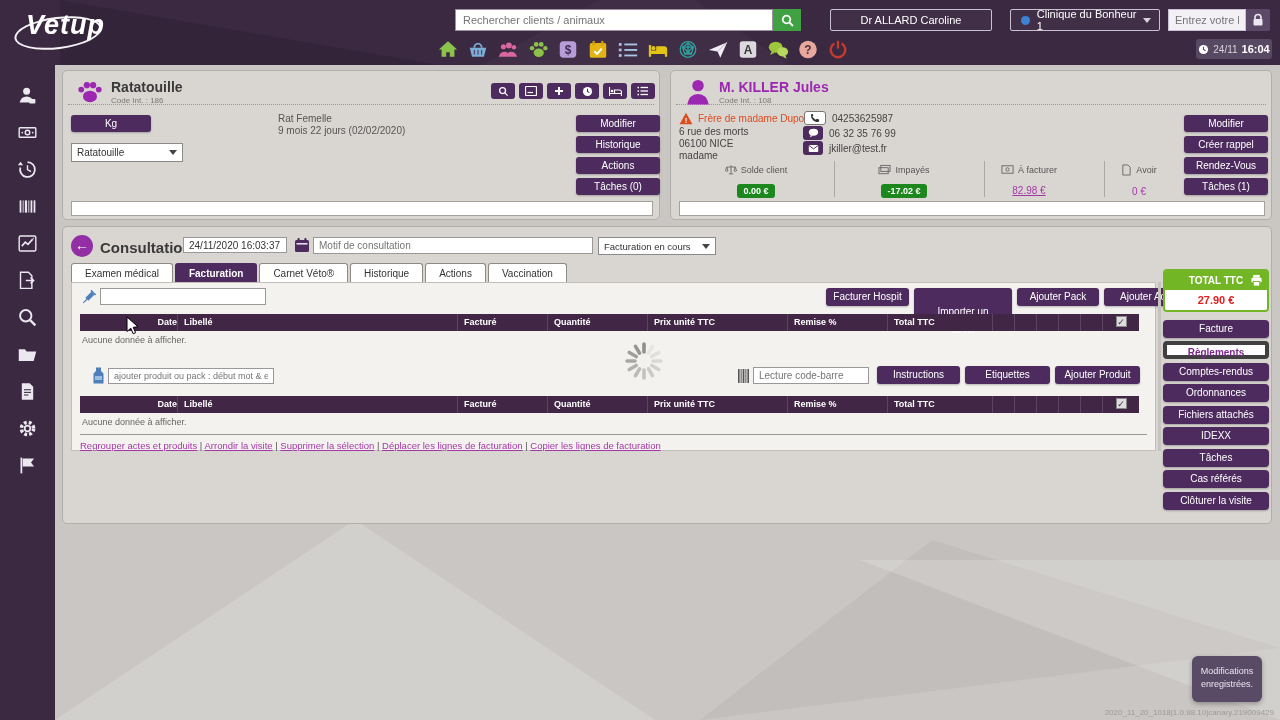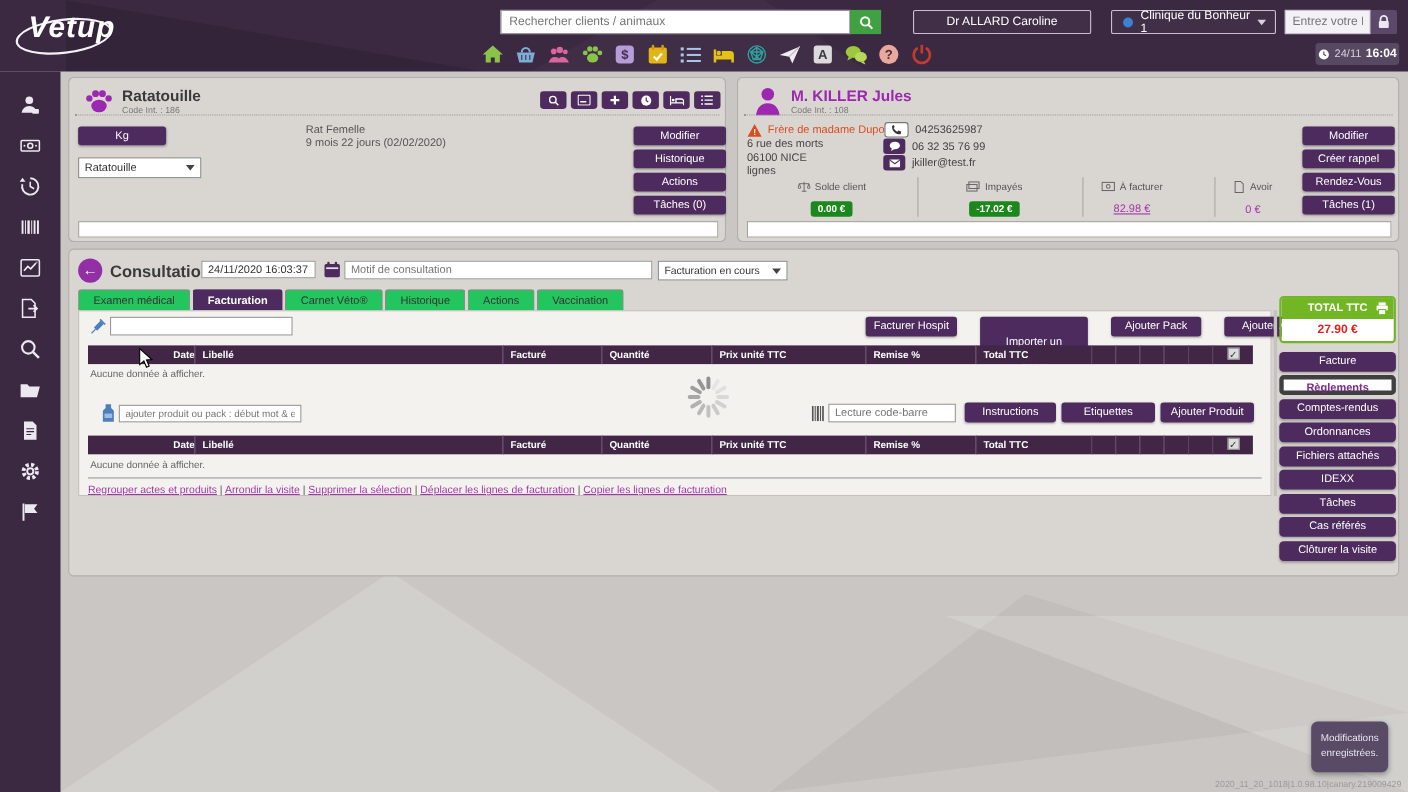--- a/index.html
+++ b/index.html
@@ -55,21 +55,21 @@
   .badge-green { display:inline-block; background:#1c871c; color:#fff; font-size:9px; font-weight:bold; padding:2px 6px; border-radius:3px; }
   .stat-link { color:#a437a8; font-size:10px; text-decoration:underline; cursor:pointer; }
   .stat-plain { color:#a437a8; font-size:10px; }
   .vsep { position:absolute; width:1px; background:#aaa7a3; }
 
   
   .back-circle { position:absolute; left:8px; top:8px; width:22px; height:22px; border-radius:50%; background:#932fa5; color:#fff; font-size:14px; font-weight:bold; text-align:center; line-height:21px; cursor:pointer; }
   .consult-title { position:absolute; left:37px; top:12px; font-size:15px; font-weight:bold; color:#3a3a3a; }
   .cin { border:1px solid #999; background:#fff; font-size:10px; color:#333; padding:0 5px; outline:none; }
   .tabs { position:absolute; left:8px; top:36px; display:flex; gap:2px; }
-  .tab { height:20px; line-height:20px; padding:0 13px; font-size:10px; color:#333; background:#22c55e; border:1px solid #8d8a86; border-bottom:none; border-radius:3px 3px 0 0; cursor:pointer; }
+  .tab { height:20px; line-height:20px; padding:0 13px; font-size:10px; color:#333; background:#ffffff; border:1px solid #8d8a86; border-bottom:none; border-radius:3px 3px 0 0; cursor:pointer; }
   .tab.active { background:#4e2b5e; color:#fff; font-weight:bold; border-color:#4e2b5e; }
   .tabcontent { position:absolute; left:8px; top:55px; width:1085px; height:169px; background:#f4f2ef; border:1px solid #c2bfbb; }
   .act-btn { height:18px; line-height:18px; padding:0 10px; }
   .thead { position:absolute; display:flex; height:17px; }
   .th { background:#412646; color:#fff; font-size:9px; font-weight:bold; line-height:17px; padding-left:6px; border-left:1px solid #5d4363; }
   .th:first-child { border-left:none;text-align:right; }
   .empty-row { position:absolute; font-size:9px; color:#666; }
   .links-row { position:absolute; left:8px; right:8px; border-top:1px solid #999; padding-top:5px; font-size:9.5px; }
   .links-row a { color:#a437a8; text-decoration:underline; cursor:pointer; }
   .links-row .sep { color:#555; }
@@ -367,21 +367,21 @@
   <div class="abs" style="left:8px;top:41px;display:flex;gap:5px;align-items:center">
     <svg width="14" height="13" viewBox="0 0 16 15">
         <path d="M8 .8 L15.4 14.2 H.6 Z" fill="#dd4b1f"></path>
         <text x="8" y="12.5" font-size="9" font-weight="bold" fill="#fff" text-anchor="middle">!</text>
       </svg>
     <span style="font-size:10px;color:#dd4b1f">Frère de madame Dupont</span>
   </div>
   <div class="abs" style="left:8px;top:55px;font-size:10px;color:#444;line-height:12px">
     <div>6 rue des morts</div>
     <div>06100 NICE</div>
-    <div>lignes</div>
+    <div>madame</div>
   </div>
   <div class="abs" style="left:133px;top:40px;display:flex;align-items:center;gap:6px">
     <div class="contact-ico" style="background:#fff;border:1px solid #777">
         <svg width="10" height="10" viewBox="0 0 16 16">
           <path d="M3.5 1.5 C2.4 1.5 1.5 2.4 1.5 3.5 c0 6 5 11 11 11 1.1 0 2-0.9 2-2 v-2.2 l-3.8-1.2 -1.5 1.6 c-2.2-1.1-4.3-3.2-5.4-5.4 L5.4 3.8 4.2 1.5 Z" fill="#333"></path>
         </svg>
       </div>
     <span style="font-size:10px;color:#444">04253625987</span>
   </div>
   <div class="abs" style="left:132px;top:55px;display:flex;align-items:center;gap:6px">
@@ -486,21 +486,21 @@
 
   <div class="tabcontent">
     <svg class="abs" style="left:8px;top:6px" width="17" height="17" viewBox="0 0 18 18">
         <g transform="rotate(45 9 9)" fill="#4d7fba">
           <rect x="6.8" y="2.5" width="4.4" height="9"></rect>
           <rect x="5.5" y="1" width="7" height="1.6"></rect>
           <rect x="8.5" y="11.5" width="1.2" height="5.5"></rect>
         </g>
       </svg>
     <input class="cin abs" style="left: 28px; top: 5px; width: 166px; height: 17px;">
-    <div class="abs" style="left:715px;top:5px;display:flex;gap:21px">
+    <div class="abs" style="left:754px;top:5px;display:flex;gap:5px">
       <div class="btn-p act-btn" style="width:83px;padding:0">Facturer Hospit</div>
       <div class="btn-p act-btn" style="width:98px;padding:15px">Importer un devis</div>
       <div class="btn-p act-btn" style="width:82px;padding:0">Ajouter Pack</div>
       <div class="btn-p act-btn" style="width:86px;padding:0">Ajouter Acte</div>
     </div>
 
     <div class="thead" style="left:8px;top:31px">
       <div class="th" style="width:97px">Date</div>
       <div class="th" style="width:280px">Libellé</div>
       <div class="th" style="width:90px">Facturé</div>

